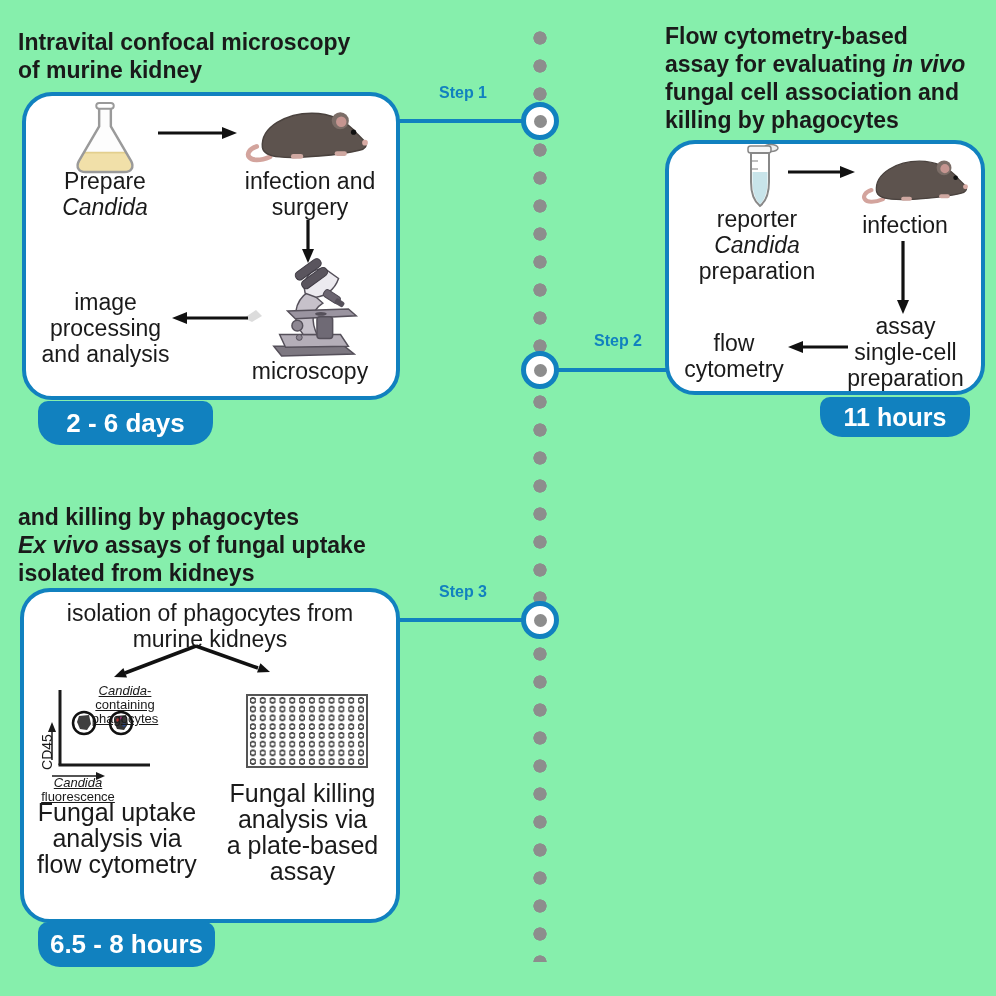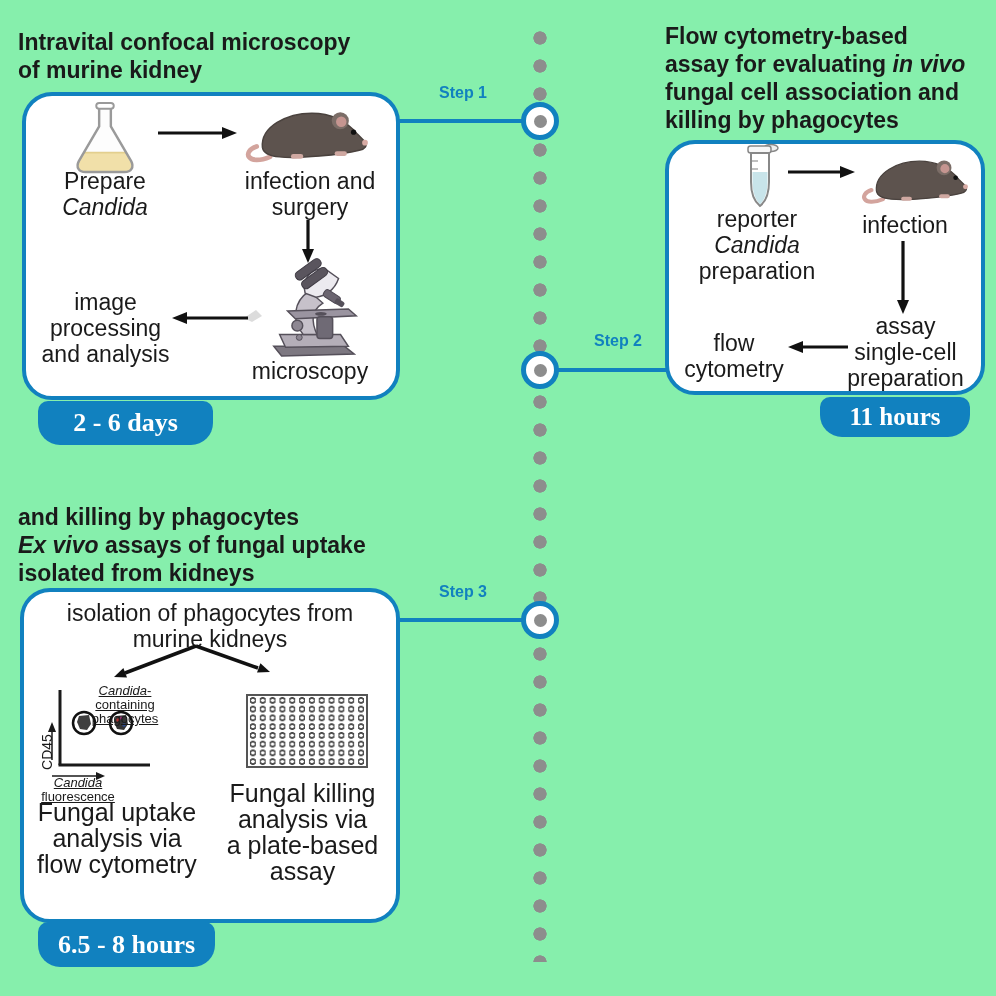--- a/index.html
+++ b/index.html
@@ -6,21 +6,21 @@
   #canvas{
     position:relative;width:996px;height:996px;background:#86efac;overflow:hidden;
     font-family:"Liberation Sans", sans-serif;color:#1a1a1a;
   }
   .abs{position:absolute;}
   .panel-title{font-weight:bold;font-size:23px;line-height:28px;color:#1a1a1a;}
   .it{font-style:italic;}
   .box{position:absolute;border:4px solid #1181bf;border-radius:30px;background:#ffffff;box-sizing:border-box;}
   .node-label{position:absolute;font-size:23px;line-height:26px;text-align:center;color:#1a1a1a;}
   .badge{position:absolute;background:#1181bf;color:#ffffff;font-weight:bold;text-align:center;
-         border-radius:10px 10px 22px 22px;z-index:3;font-family:Liberation Serif, serif;}
+         border-radius:10px 10px 22px 22px;z-index:3;}
   .step-label{position:absolute;color:#1181bf;font-weight:bold;font-size:16px;text-align:center;}
   .step-line{position:absolute;height:4px;background:#1181bf;z-index:1;}
   .timeline-dots{position:absolute;left:533px;top:24px;width:14px;height:938px;
      background-image:radial-gradient(circle,#8d8d8d 6.4px,rgba(141,141,141,0) 6.9px);
      background-size:14px 28px;}
   .step-circle{position:absolute;width:28px;height:28px;border:5px solid #1181bf;border-radius:50%;
      background:#ffffff;z-index:2;display:flex;align-items:center;justify-content:center;}
   .step-circle span{width:13px;height:13px;border-radius:50%;background:#8d8d8d;display:block;}
   .plate{position:absolute;left:246px;top:694px;width:118px;height:70px;background:#ffffff;
      border:2px solid #555555;

